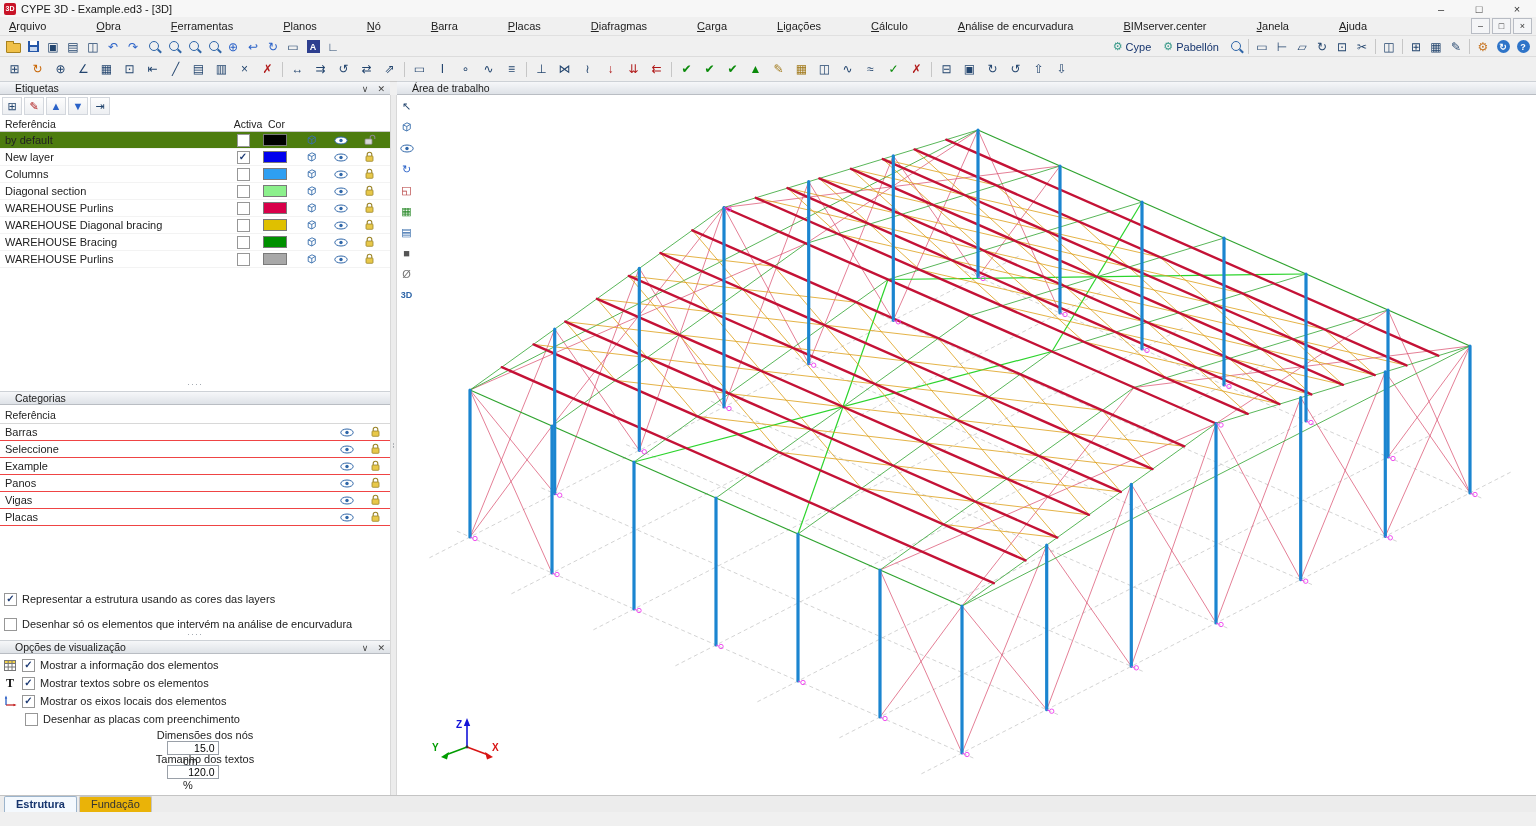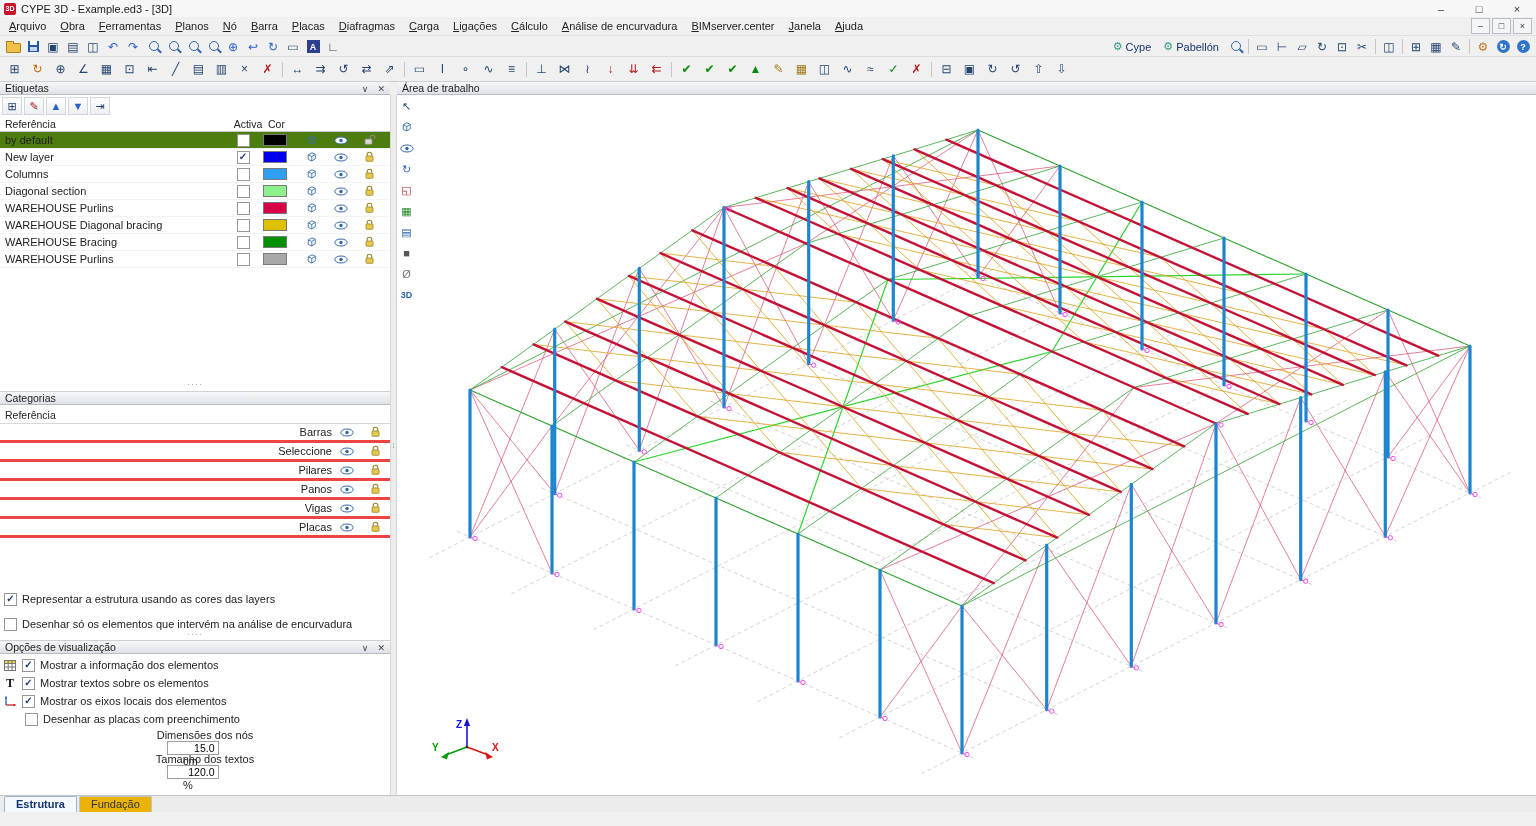--- a/index.html
+++ b/index.html
@@ -5,21 +5,21 @@
   html,body{margin:0;padding:0;width:1536px;height:826px;overflow:hidden;}
   .win{position:absolute;inset:0;background:#f0f0f0;font:11px "Liberation Sans",sans-serif;color:#222;-webkit-font-smoothing:antialiased;}
   u{text-decoration:underline;}
   
   .titlebar{position:absolute;left:0;top:0;right:0;height:17px;background:#f7f7f7;border-bottom:1px solid #e3e3e3;display:flex;align-items:center;}
   .appicon{width:12px;height:12px;background:#c81428;color:#fff;font-size:7px;font-weight:bold;display:flex;align-items:center;justify-content:center;margin:0 5px 0 4px;border-radius:2px;}
   .wtitle{color:#1a1a1a;}
   .wctrls{margin-left:auto;display:flex;}
   .wc{width:38px;height:17px;display:flex;align-items:center;justify-content:center;font-size:11px;color:#333;}
   
-  .menubar{position:absolute;top:17px;left:0;right:0;height:18px;background:#f0f0f0;display:flex;align-items:center;padding-left:2px;}
+  .menubar{position:absolute;top:17px;left:0;right:0;height:18px;background:#f0f0f0;display:flex;align-items:center;padding-left:2px;gap:36px;}
   .menu-item{padding:0 7px;height:18px;line-height:18px;cursor:default;}
   .mctrls{margin-left:auto;display:flex;gap:2px;padding-right:4px;}
   .mc{width:17px;height:14px;border:1px solid #b8bcc4;background:#f4f5f7;display:flex;align-items:center;justify-content:center;font-size:9px;color:#333;}
   
   .toolbar1{position:absolute;top:35px;left:0;right:0;height:21px;border-top:1px solid #e0e0e0;display:flex;align-items:center;padding:0 3px;background:#f0f0f0;}
   .toolbar2{position:absolute;top:56px;left:0;right:0;height:24px;border-top:1px solid #dcdcdc;border-bottom:1px solid #c9c9c9;display:flex;align-items:center;padding:0 3px;background:#f0f0f0;}
   .tbgroup{display:flex;align-items:center;}
   .spacer{flex:1;}
   .tbi{width:20px;height:18px;display:inline-flex;align-items:center;justify-content:center;font-size:12px;color:#23456e;cursor:default;}
   .toolbar2 .tbi{width:23px;}
@@ -28,21 +28,21 @@
   .folder{width:13px;height:8px;background:#f0c048;border:1px solid #a8821e;border-radius:1px;position:relative;margin-top:3px;}
   .folder::before{content:"";position:absolute;top:-3px;left:-1px;width:6px;height:2px;background:#f0c048;border:1px solid #a8821e;border-bottom:none;}
   .save{width:11px;height:11px;background:#2456a8;position:relative;}
   .save::before{content:"";position:absolute;top:0;left:2px;right:2px;height:4px;background:#fff;}
   .save::after{content:"";position:absolute;bottom:1px;left:2px;right:2px;height:4px;background:#c8d8f0;}
   .mag{position:relative;width:8px;height:8px;border:1.6px solid #2f66a8;border-radius:50%;margin:-2px -2px 0 0;}
   .mag::after{content:"";position:absolute;width:5px;height:1.7px;background:#2f66a8;transform:rotate(45deg);right:-4px;bottom:-2px;}
   .abox{width:13px;height:13px;background:#2e3f8f;color:#fff;font-size:9px;display:flex;align-items:center;justify-content:center;font-weight:bold;}
   .circ{width:13px;height:13px;border-radius:50%;background:#2e74c8;color:#fff;font-size:9px;display:flex;align-items:center;justify-content:center;font-weight:bold;}
   
-  .hdr{position:absolute;height:14px;line-height:13px;padding-left:5px;font-size:10.5px;color:#1a1a1a;border-top:1px solid #cdd1d6;border-bottom:1px solid #b9bdc3;background:linear-gradient(#f6f7f9,#dee2e7);box-sizing:border-box;}
+  .hdr{position:absolute;height:14px;line-height:13px;padding-left:15px;font-size:10.5px;color:#1a1a1a;border-top:1px solid #cdd1d6;border-bottom:1px solid #b9bdc3;background:linear-gradient(#f6f7f9,#dee2e7);box-sizing:border-box;}
   .phctrl{position:absolute;right:5px;top:1px;display:flex;gap:9px;color:#444;font-size:9px;}
   #hdrEtiquetas{left:0;top:81px;width:390px;}
   #hdrWorkspace{left:397px;top:81px;right:0;}
   .hdr-in{left:0;right:0;}
   
   .lpanel{position:absolute;left:0;top:95px;width:390px;bottom:31px;background:#fff;overflow:hidden;}
   .vsplit{position:absolute;left:390px;top:95px;width:7px;bottom:31px;background:#ececec;border-left:1px solid #d8d8d8;border-right:1px solid #d8d8d8;box-sizing:border-box;color:#8a8f96;font-size:8px;display:flex;align-items:center;justify-content:center;letter-spacing:0;}
   .ltb{position:absolute;top:2px;left:2px;display:flex;gap:2px;}
   .lti{width:18px;height:16px;display:flex;align-items:center;justify-content:center;border:1px solid #d3d7dd;background:linear-gradient(#fdfdfd,#edeff2);font-size:11px;}
   .lhead{position:absolute;top:21px;left:0;right:0;height:15px;border-bottom:1px solid #c9c9c9;display:flex;font-size:10.5px;color:#222;align-items:center;}
@@ -58,21 +58,21 @@
   .lcol{width:34px;display:flex;}
   .swatch{width:22px;height:10px;border:1px solid #7a7a7a;}
   .lic{width:29px;display:flex;justify-content:center;align-items:center;}
   .cb{width:11px;height:11px;border:1px solid #979797;background:#fff;font-size:10px;line-height:10px;text-align:center;color:#1c3a74;font-weight:bold;box-sizing:content-box;}
   .cb.on::after{content:"✓";}
   .grip{position:absolute;left:0;right:0;height:6px;text-align:center;color:#9aa0a8;font-size:9px;line-height:3px;letter-spacing:1px;}
   #g1{top:288px;} #g2{top:538px;}
   #hdrCategorias{top:296px;}
   .chead{position:absolute;top:312px;left:0;right:0;height:16px;line-height:16px;padding-left:5px;border-bottom:1px solid #d8d8d8;font-size:10.5px;}
   .crows{position:absolute;top:329px;left:0;right:0;}
-  .crow{height:16px;display:flex;align-items:center;border-bottom:3px solid #ef4444;text-align:right;}
+  .crow{height:16px;display:flex;align-items:center;border-bottom:1px solid #ef4444;}
   .cname{flex:1;padding-left:5px;}
   .cbrow{position:absolute;left:4px;right:4px;height:16px;display:flex;align-items:center;gap:5px;}
   #cbr1{top:496px;} #cbr2{top:521px;}
   #hdrOpcoes{top:545px;}
   .optrows{position:absolute;top:561px;left:0;right:0;}
   .optrow{height:18px;display:flex;align-items:center;gap:5px;padding-left:3px;}
   .optrow.noicon{padding-left:25px;}
   .oicon{width:14px;display:flex;justify-content:center;align-items:center;}
   .ticon{font-family:"Liberation Serif",serif;font-weight:bold;font-size:12px;color:#111;}
   .field{position:absolute;left:0;right:0;height:18px;display:flex;align-items:center;flex-direction:column;}
@@ -524,21 +524,21 @@
             </svg>
           </span>
           <span class="lic">
             <svg width="11" height="12" viewBox="0 0 11 12">
               <path d="M3.2 5V3.6a2.3 2.3 0 014.6 0V5" fill="none" stroke="#9a8428" stroke-width="1.1"></path>
               <rect x="2" y="5" width="7" height="5.3" rx="0.8" fill="#e8c84a" stroke="#9a8428" stroke-width="0.8"></rect>
             </svg>
           </span>
         </div>
         <div class="crow">
-          <span class="cname">Pilares</span>
+          <span class="cname">Example</span>
           <span class="lic">
             <svg width="14" height="9" viewBox="0 0 14 9">
               <ellipse cx="7" cy="4.5" rx="6.2" ry="3.5" fill="#fff" stroke="#2f66a8"></ellipse>
               <circle cx="7" cy="4.5" r="1.7" fill="#2f66a8"></circle>
             </svg>
           </span>
           <span class="lic">
             <svg width="11" height="12" viewBox="0 0 11 12">
               <path d="M3.2 5V3.6a2.3 2.3 0 014.6 0V5" fill="none" stroke="#9a8428" stroke-width="1.1"></path>
               <rect x="2" y="5" width="7" height="5.3" rx="0.8" fill="#e8c84a" stroke="#9a8428" stroke-width="0.8"></rect>

